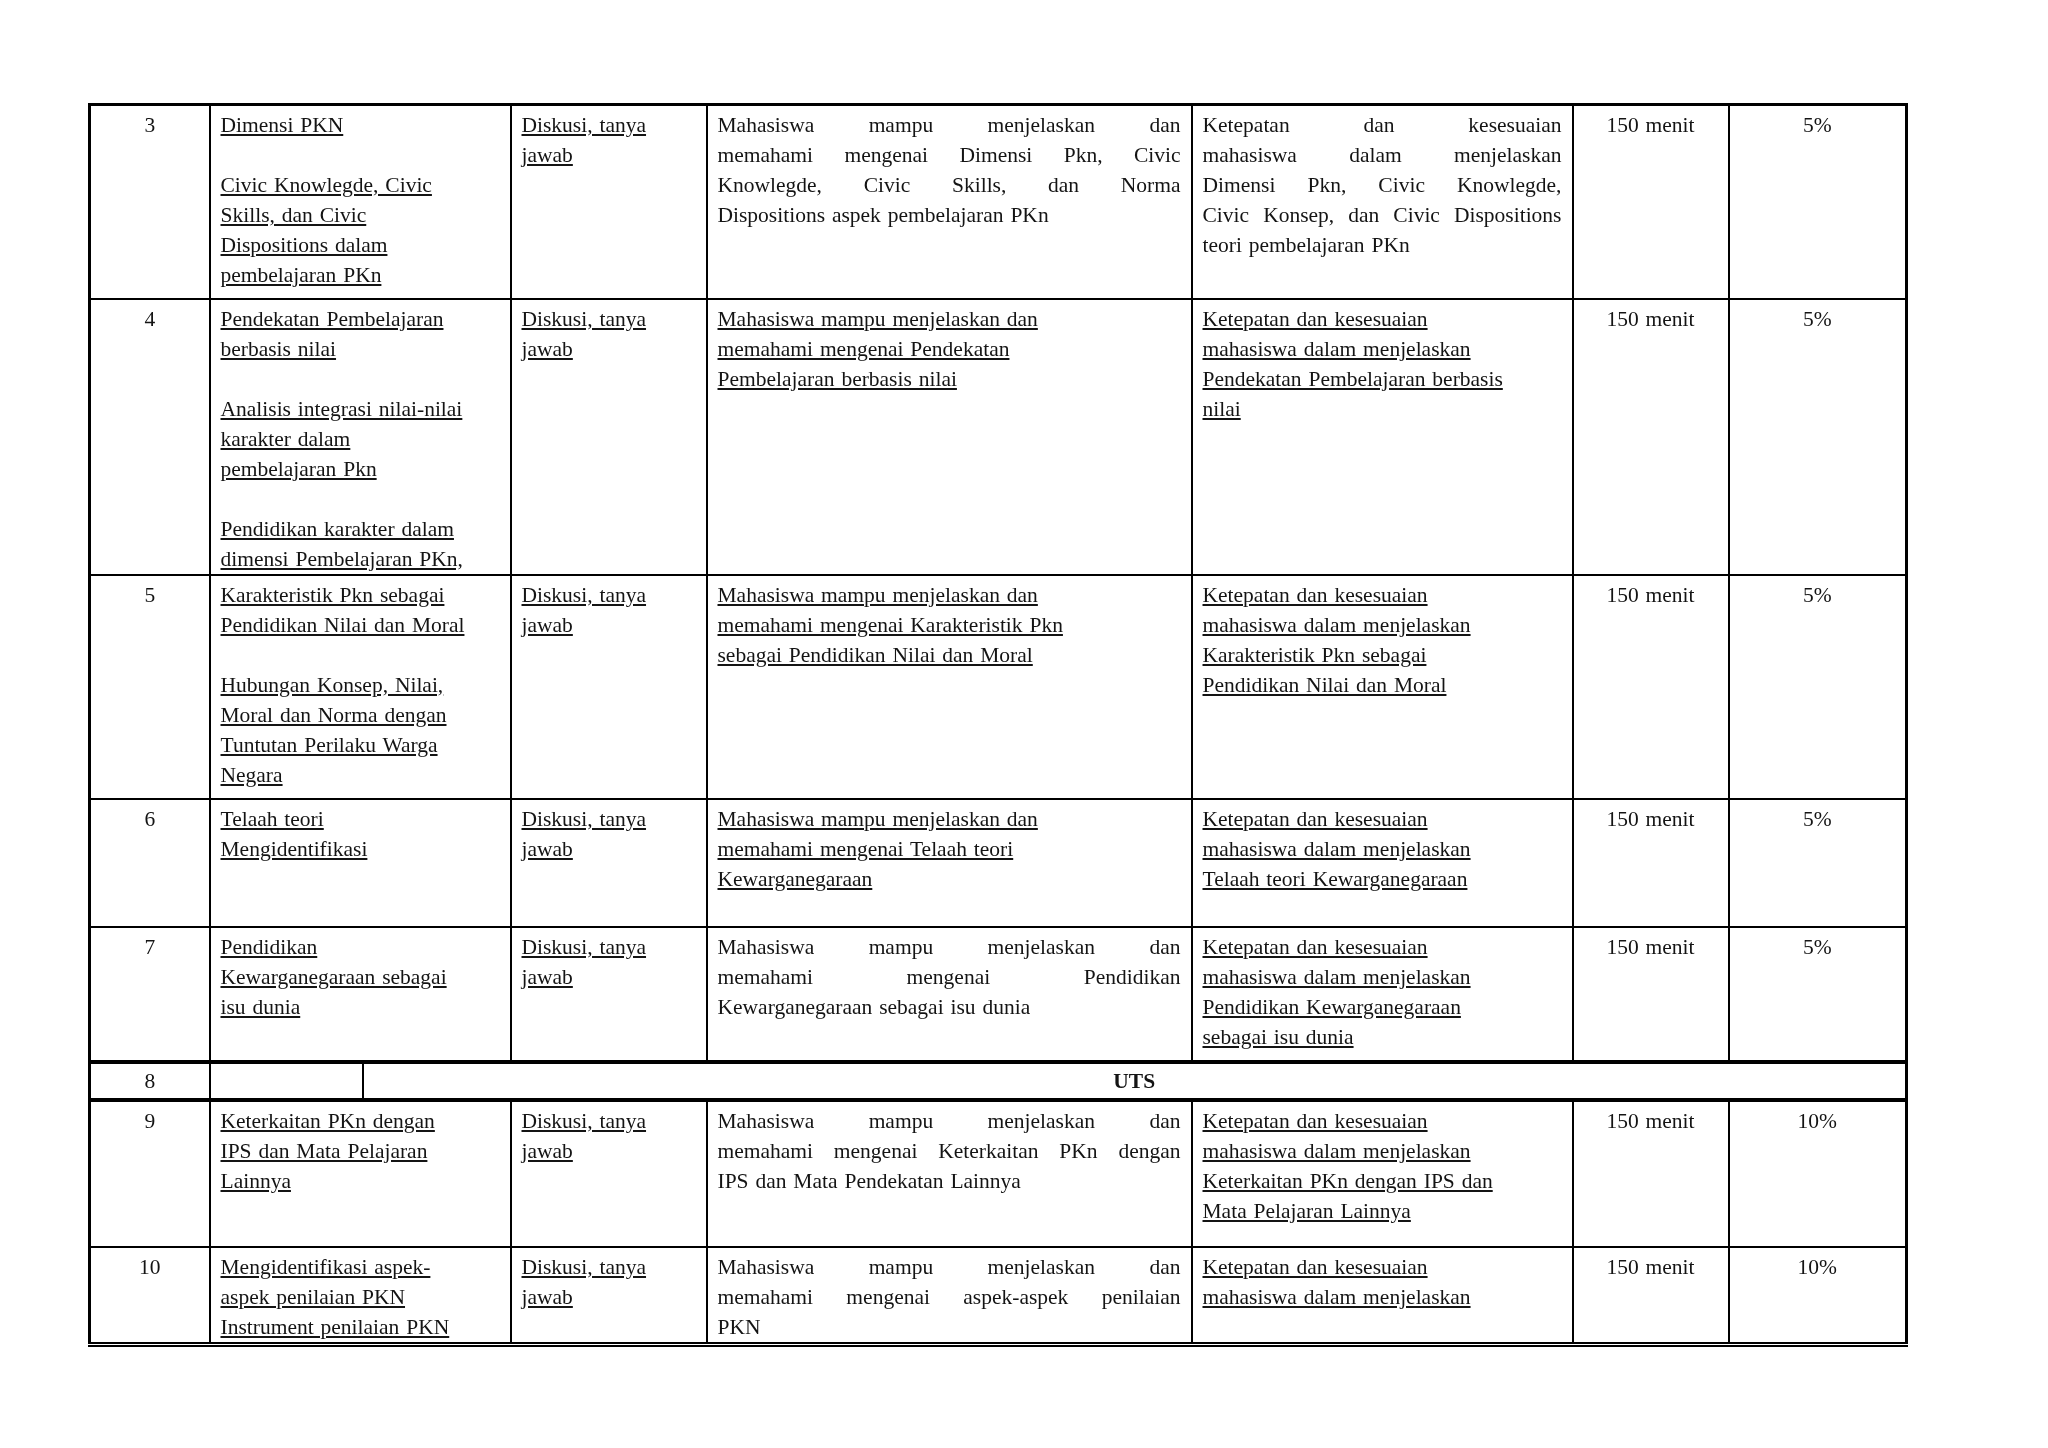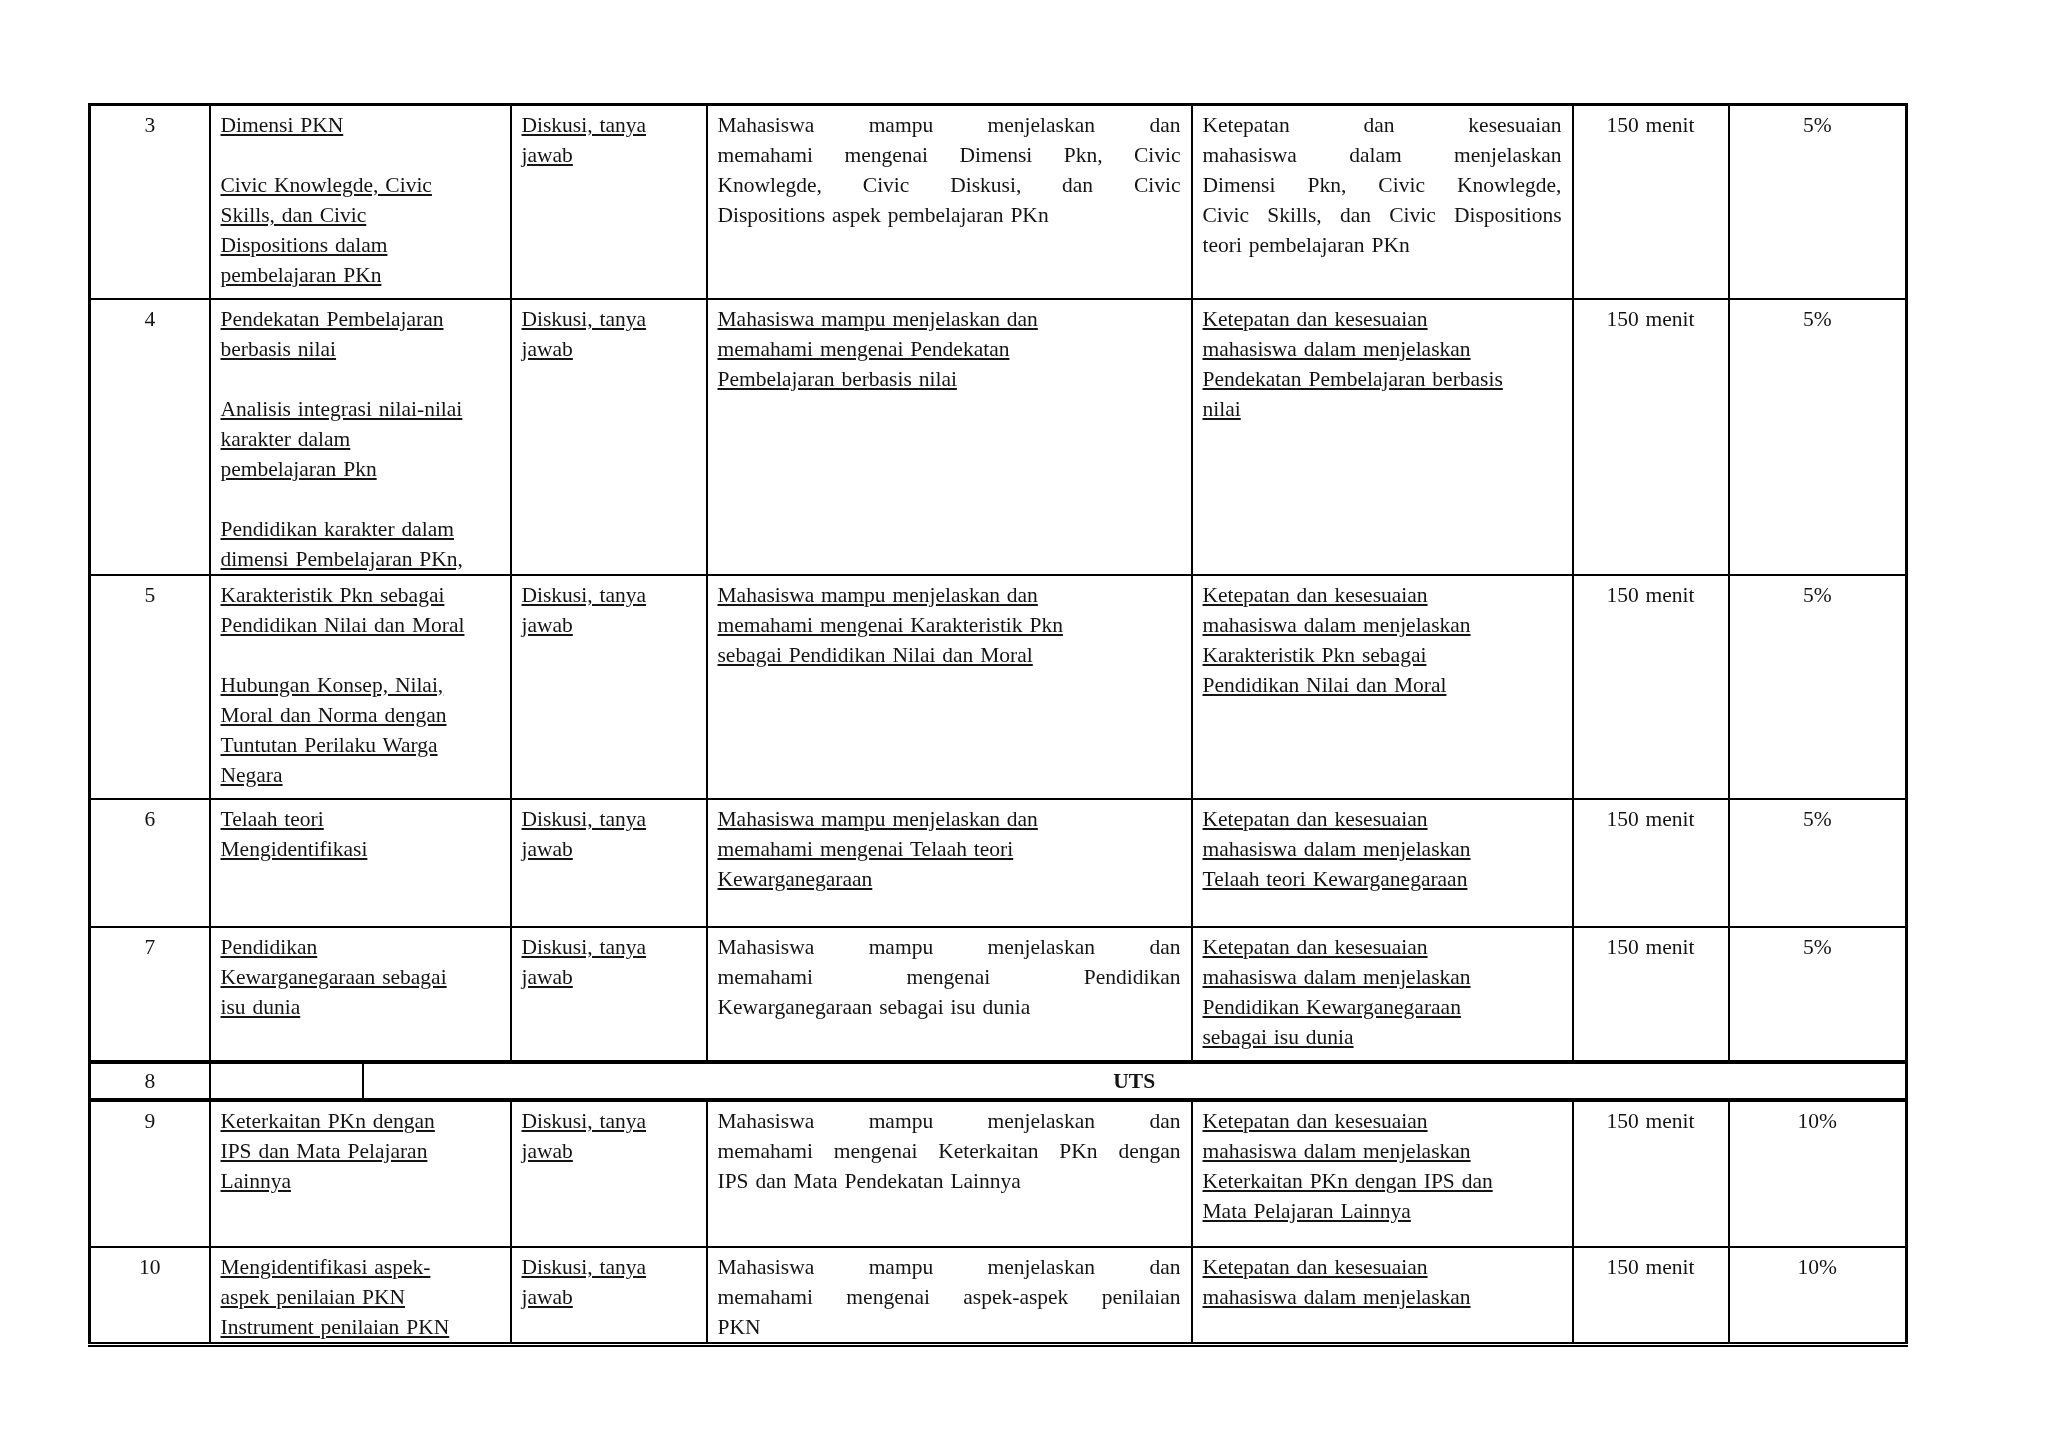--- a/index.html
+++ b/index.html
@@ -95,28 +95,28 @@
 
 Civic  Knowlegde, Civic
 Skills,  dan Civic
 Dispositions dalam
 pembelajaran  PKn</td>
       <td class="preline">Diskusi, tanya
 jawab</td>
       <td class="justify">
             <div class="jl">Mahasiswa mampu  menjelaskan  dan</div>
             <div class="jl">memahami  mengenai Dimensi Pkn,  Civic</div>
-            <div class="jl">Knowlegde,  Civic  Diskusi,  dan Civic</div>
+            <div class="jl">Knowlegde,  Civic  Skills,  dan Norma</div>
             <div class="jl">Dispositions aspek pembelajaran  PKn</div>
           </td>
       <td class="justify">
             <div class="jl">Ketepatan dan kesesuaian</div>
             <div class="jl">mahasiswa dalam menjelaskan</div>
             <div class="jl">Dimensi Pkn, Civic Knowlegde,</div>
-            <div class="jl">Civic Skills, dan Civic Dispositions</div>
+            <div class="jl">Civic Konsep, dan Civic Dispositions</div>
             <div class="jl">teori pembelajaran PKn</div>
           </td>
       <td class="c-center">150 menit</td>
       <td class="c-center">5%</td>
     </tr>
 
     <tr class="r4">
       <td class="no-cell">4</td>
       <td colspan="2" class="preline">Pendekatan Pembelajaran
 berbasis nilai

